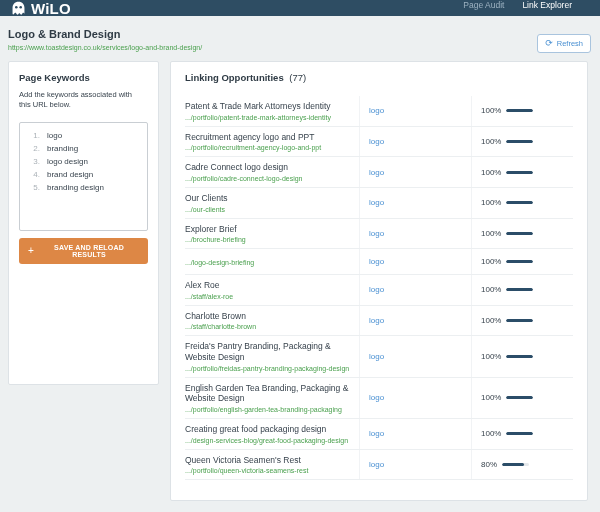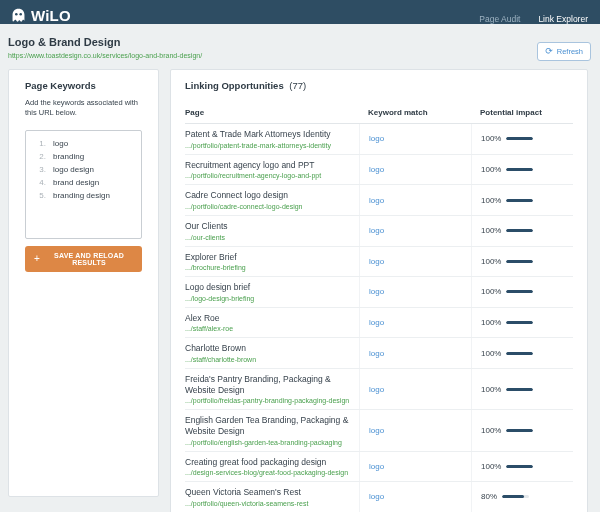--- a/index.html
+++ b/index.html
@@ -5,26 +5,26 @@
   * { margin: 0; padding: 0; box-sizing: border-box; }
   html, body { width: 600px; height: 512px; overflow: hidden; }
   body {
     font-family: "Liberation Sans", sans-serif;
     background: #edf0f1;
     color: #39444e;
   }
 
   
   .app-header {
-    height: 24px;
+    height: 16px;
     background: #2e4d63;
     display: flex;
-    align-items: flex-end;
+    align-items: flex-start;
     justify-content: space-between;
-    padding: 0 12px 0 10px;
+    padding: 0 28px 0 10px;
   }
   .logo { display: flex; align-items: center; gap: 4px; cursor: pointer; }
   .logo svg { display: block; }
   .logo-text { color: #ffffff; font-weight: bold; font-size: 15px; letter-spacing: 0.2px; }
   .top-nav { display: flex; align-items: center; gap: 18px; }
   .nav-item { font-size: 8.5px; color: #9db2c1; cursor: pointer; }
   .nav-item.active { color: #ffffff; }
 
   
   .title-bar {
@@ -55,21 +55,21 @@
   
   .main { display: flex; align-items: flex-start; gap: 11px; padding: 3px 12px 0 8px; }
 
   .card {
     background: #ffffff;
     border: 1px solid #dde2e6;
     border-radius: 2px;
   }
 
   
-  .keywords-card { width: 151px; height: 428px; padding: 10px 16px; flex: none; }
+  .keywords-card { width: 151px; height: 324px; padding: 10px 10px; flex: none; }
   .panel-title { font-size: 9.5px; font-weight: bold; color: #2f3b45; margin-bottom: 7px; }
   .panel-desc { font-size: 7.5px; color: #39444e; line-height: 1.35; margin-bottom: 12px; width: 120px; }
   .keywords-box {
     border: 1px solid #c9ced3;
     border-radius: 2px;
     height: 109px;
     padding: 6px 0;
     overflow: hidden;
     cursor: text;
   }
@@ -189,25 +189,20 @@
     </button>
   </section>
 
   <section class="card opps-card">
     <h2 class="opps-title">
       <span class="bold">Linking Opportunities</span>
       <span class="count">(77)</span>
     </h2>
 
     <div class="opps-table">
-      <div class="t-row t-head">
-        <div class="cell c1">Page</div>
-        <div class="cell c2">Keyword match</div>
-        <div class="cell c3">Potential impact</div>
-      </div>
 
       <div class="t-body">
 
           <div class="t-row">
             <div class="cell c1">
               <div class="row-title">Patent &amp; Trade Mark Attorneys Identity</div>
               <div class="row-url">.../portfolio/patent-trade-mark-attorneys-identity</div>
             </div>
             <div class="cell c2">
               <span class="keyword-link">logo</span>
@@ -289,21 +284,20 @@
                 <span class="impact-label">100%</span>
                 <span class="impact-track">
                   <span class="impact-fill" style="display: block; width: 100%;"></span>
                 </span>
               </span>
             </div>
           </div>
 
           <div class="t-row">
             <div class="cell c1">
-              <div class="row-title">Logo design brief</div>
               <div class="row-url">.../logo-design-briefing</div>
             </div>
             <div class="cell c2">
               <span class="keyword-link">logo</span>
             </div>
             <div class="cell c3">
               <span class="impact-wrap">
                 <span class="impact-label">100%</span>
                 <span class="impact-track">
                   <span class="impact-fill" style="display: block; width: 100%;"></span>

